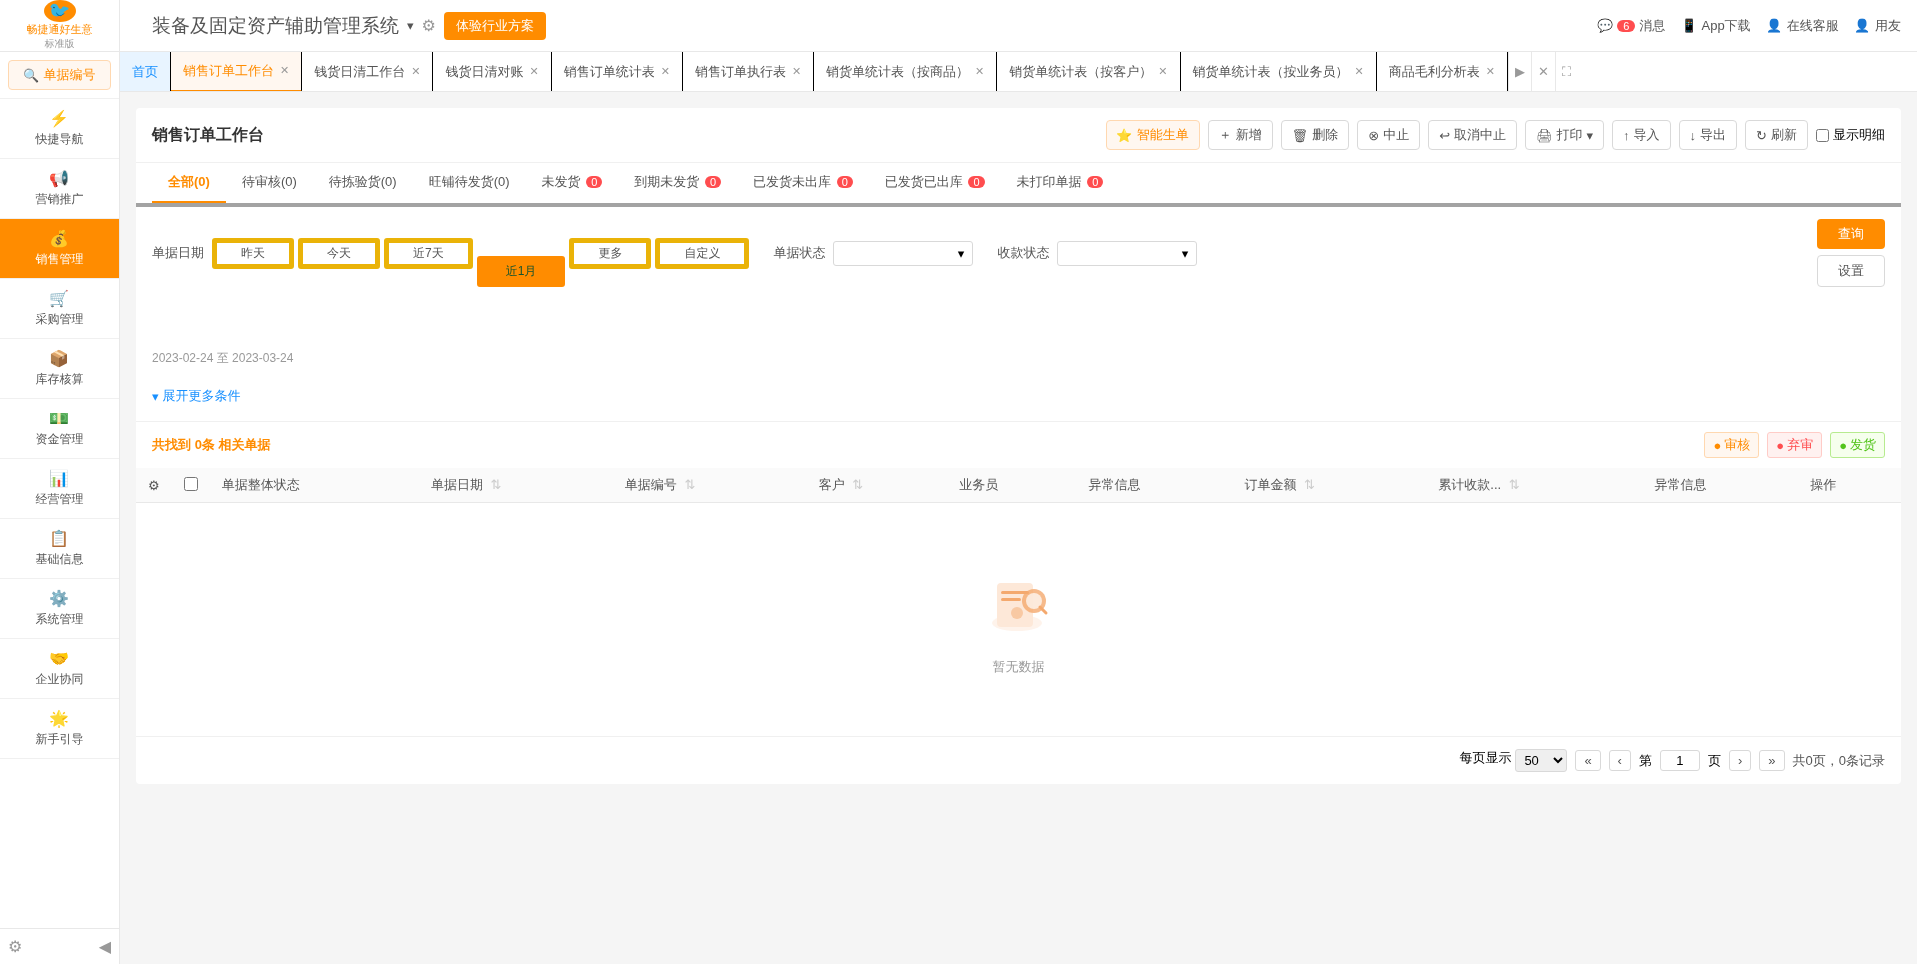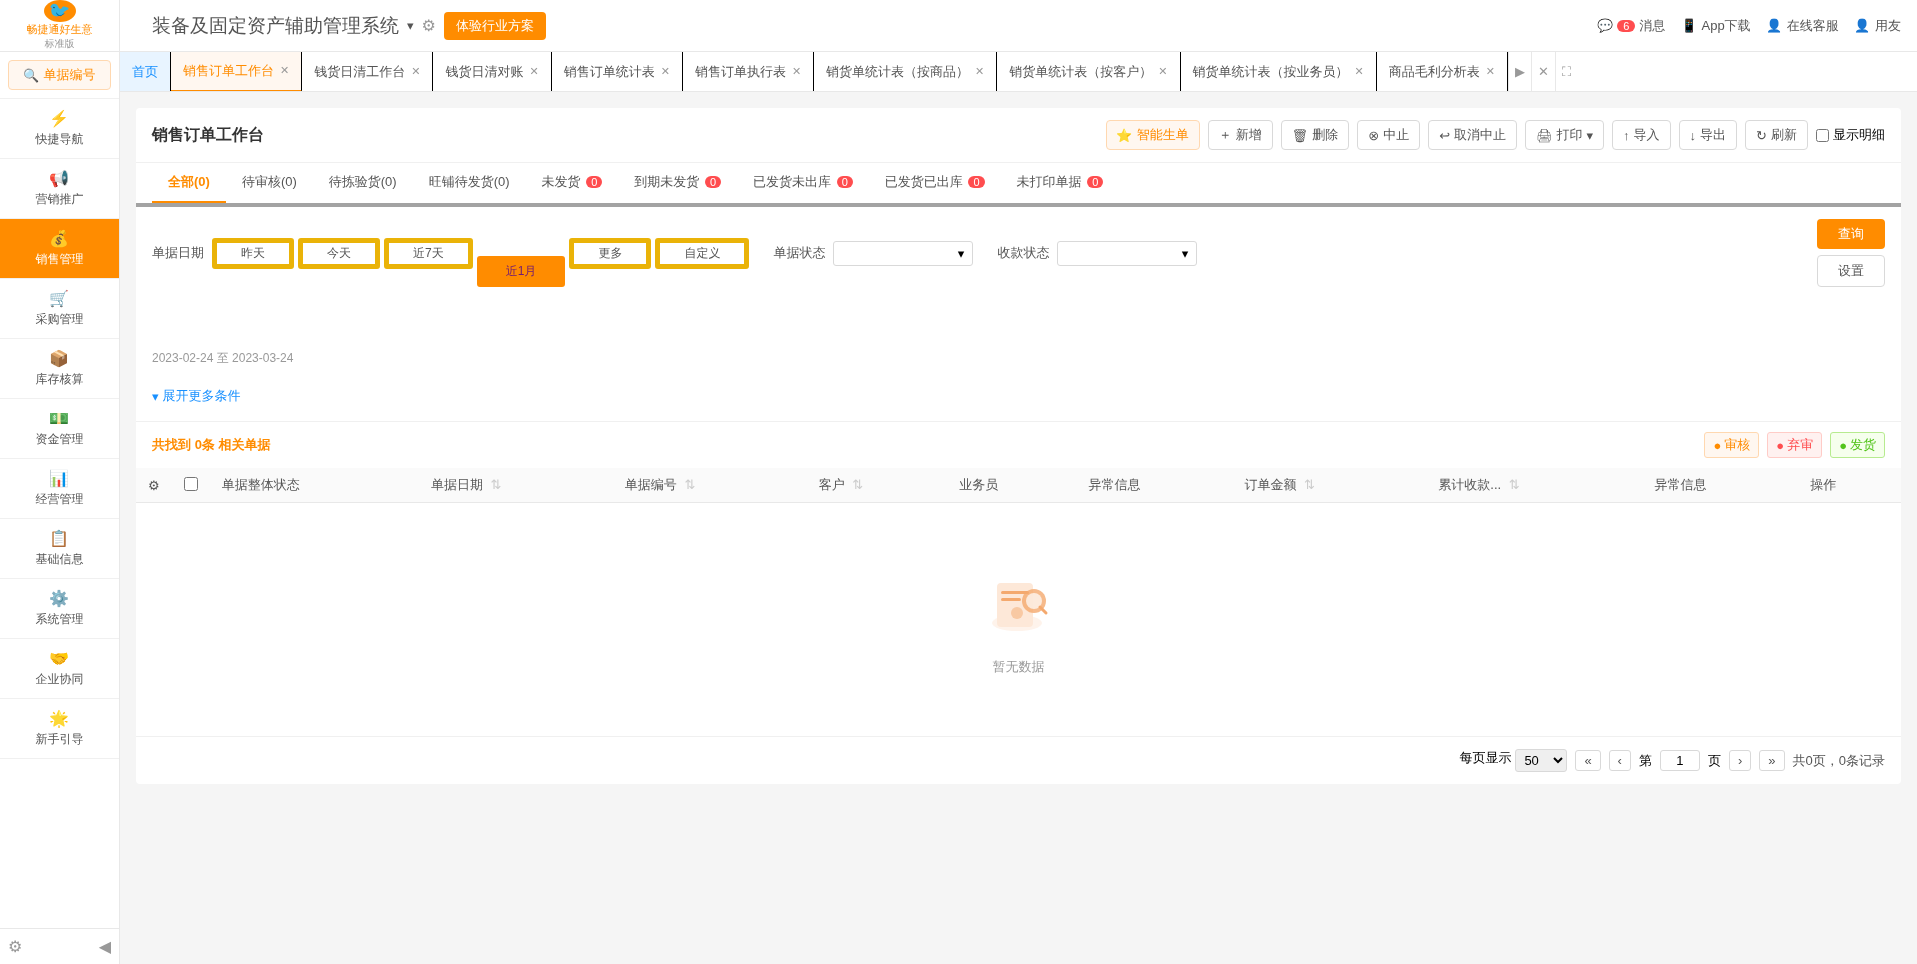--- a/index.html
+++ b/index.html
@@ -59,21 +59,21 @@
     .sub-tab { padding: 10px 16px; cursor: pointer; color: #555; border-bottom: 2px solid transparent; white-space: nowrap; }
     .sub-tab.active { color: #ff8c00; border-bottom-color: #ff8c00; font-weight: bold; }
     .sub-tab .count-badge { background: #ff4d4f; color: white; border-radius: 10px; padding: 0 5px; font-size: 11px; margin-left: 2px; }
 
     
     .filter-area { padding: 12px 16px; border-bottom: 1px solid #f0f0f0; display: flex; align-items: flex-start; gap: 16px; flex-wrap: wrap; }
     .filter-item { display: flex; align-items: center; gap: 8px; }
     .filter-label { color: #555; white-space: nowrap; }
     .date-btns { display: flex; gap: 4px; align-items: center; flex-wrap: wrap; }
     .date-btn { padding: 2px 24px; border: 5px solid #eab308; border-radius: 3px; cursor: pointer; color: #555; background: #fff; font-size: 12px; }
-    .date-btn.active { background: #ff8c00; color: #701a75; border-color: #ff8c00; margin-top: 36px; }
+    .date-btn.active { background: #ff8c00; color: #14532d; border-color: #ff8c00; margin-top: 36px; }
     .date-range { color: #999; font-size: 12px; margin-top: 2px; }
     .filter-select { border: 1px solid #d9d9d9; border-radius: 3px; padding: 4px 8px; min-width: 140px; display: flex; align-items: center; justify-content: space-between; cursor: pointer; background: #fff; }
     .expand-btn { display: flex; align-items: center; gap: 4px; color: #1890ff; cursor: pointer; padding: 4px 0; font-size: 12px; }
     .filter-row { display: flex; align-items: center; gap: 24px; width: 100%; }
     .filter-right-actions { display: flex; flex-direction: column; gap: 6px; margin-left: auto; }
     .btn-query { background: #ff8c00; color: white; border: none; border-radius: 4px; padding: 6px 20px; cursor: pointer; }
     .btn-setting { background: #fff; border: 1px solid #d9d9d9; color: #555; border-radius: 4px; padding: 6px 20px; cursor: pointer; }
 
     
     .table-toolbar { display: flex; align-items: center; justify-content: space-between; padding: 10px 16px; }

